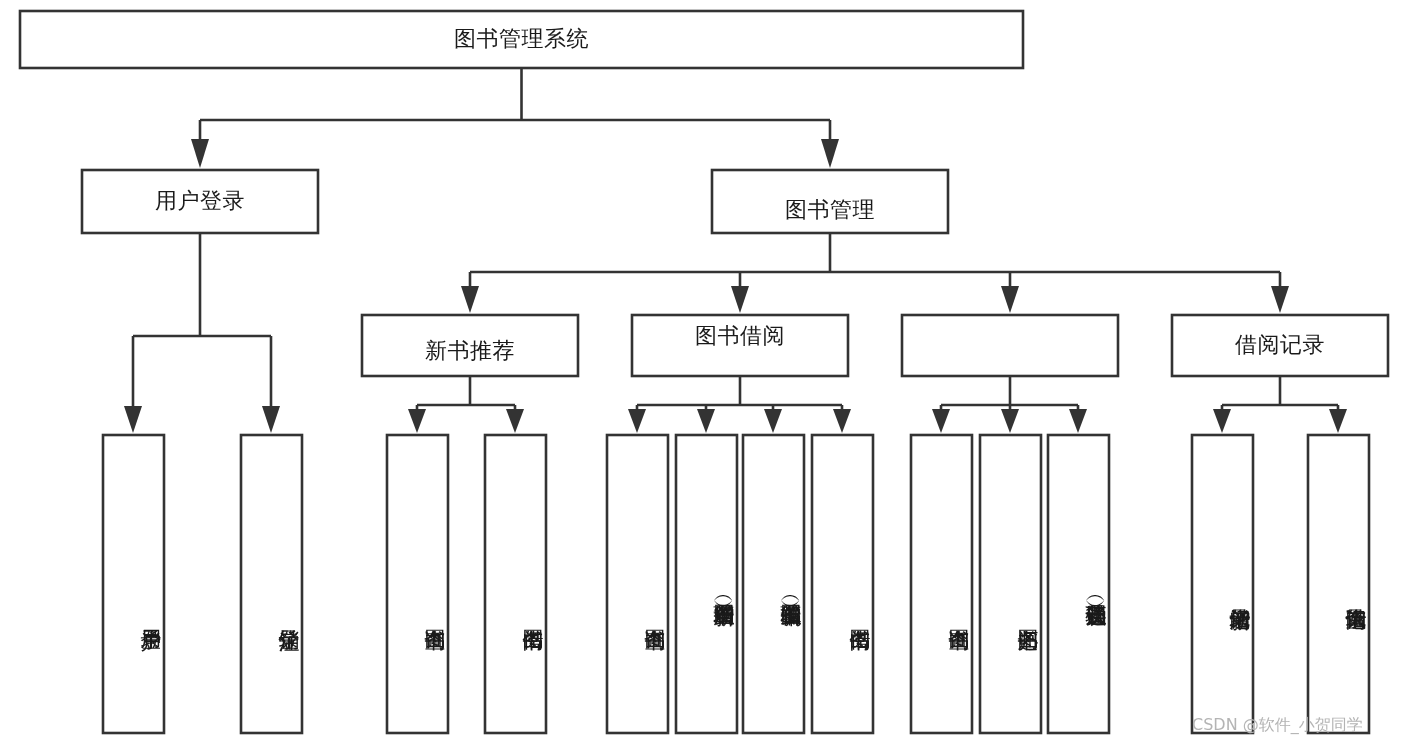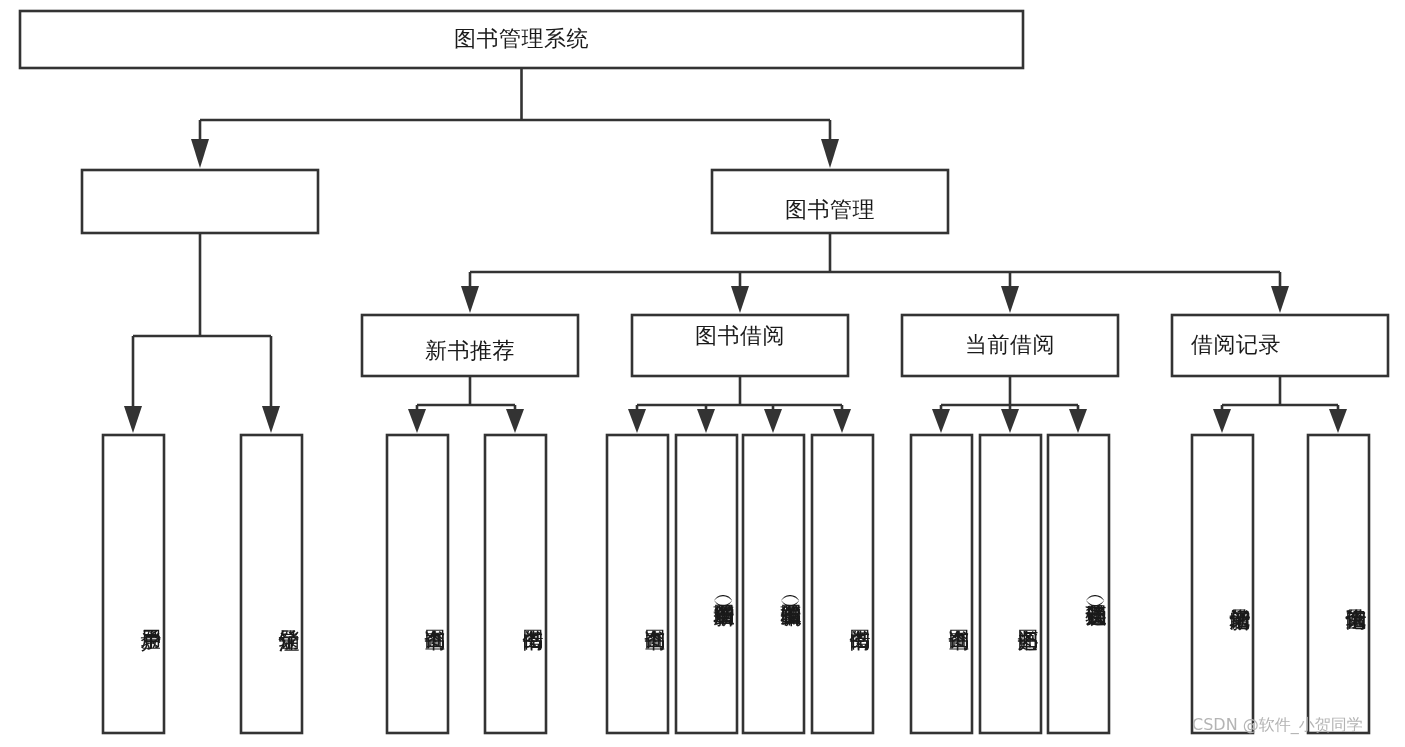--- a/index.html
+++ b/index.html
@@ -177,26 +177,26 @@
     <rect class="node-box" x="980" y="435" width="61" height="298"></rect>
     <rect class="node-box" x="1048" y="435" width="61" height="298"></rect>
 
     <rect class="node-box" x="1192" y="435" width="61" height="298"></rect>
     <rect class="node-box" x="1308" y="435" width="61" height="298"></rect>
 
   </svg>
 
   <div class="node-label-h" style="left:20px; top:11px; width:1003px; height:57px;">图书管理系统</div>
 
+  <div class="node-label-h" style="left:82px; top:170px; width:236px; height:63px;">用户登录</div>
   <div class="node-label-h" style="left:712px; top:170px; width:236px; height:81px;">图书管理</div>
 
   <div class="node-label-h" style="left:362px; top:315px; width:216px; height:73px;">新书推荐</div>
   <div class="node-label-h" style="left:632px; top:315px; width:216px; height:43px;">图书借阅</div>
-  <div class="node-label-h" style="left:902px; top:315px; width:216px; height:61px;">当前借阅</div>
-  <div class="node-label-h" style="left:1128px; top:315px; width:216px; height:61px;text-align:center;">借阅记录</div>
+  <div class="node-label-h" style="left:1172px; top:315px; width:216px; height:61px;text-align:center;">借阅记录</div>
 
   <div class="node-label-v" style="left:103px; top:493px; width:61px; height:240px;">用户登录</div>
   <div class="node-label-v" style="left:241px; top:493px; width:61px; height:240px;">注销登录</div>
 
   <div class="node-label-v" style="left:387px; top:493px; width:61px; height:240px;">查询图书</div>
   <div class="node-label-v" style="left:485px; top:493px; width:61px; height:240px;">借阅图书</div>
 
   <div class="node-label-v" style="left:607px; top:493px; width:61px; height:240px;">查询图书</div>
   <div class="node-label-v" style="left:676px; top:443px; width:61px; height:290px;">新增图书（管理员）</div>
   <div class="node-label-v" style="left:743px; top:443px; width:61px; height:290px;">编辑图书（管理员）</div>

